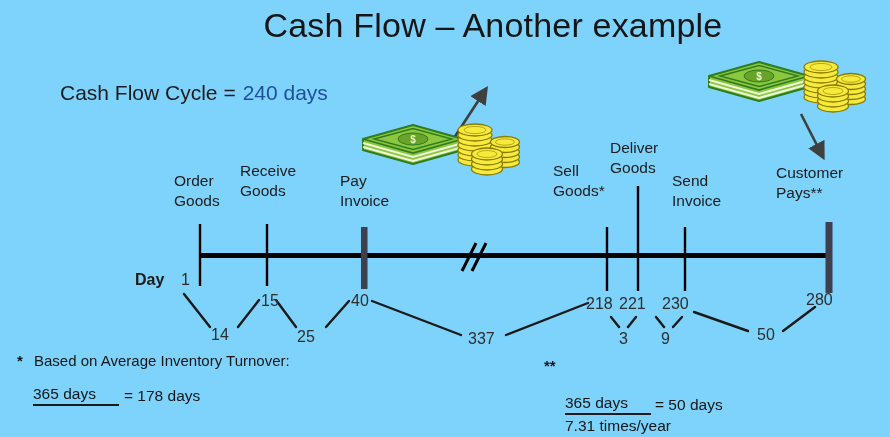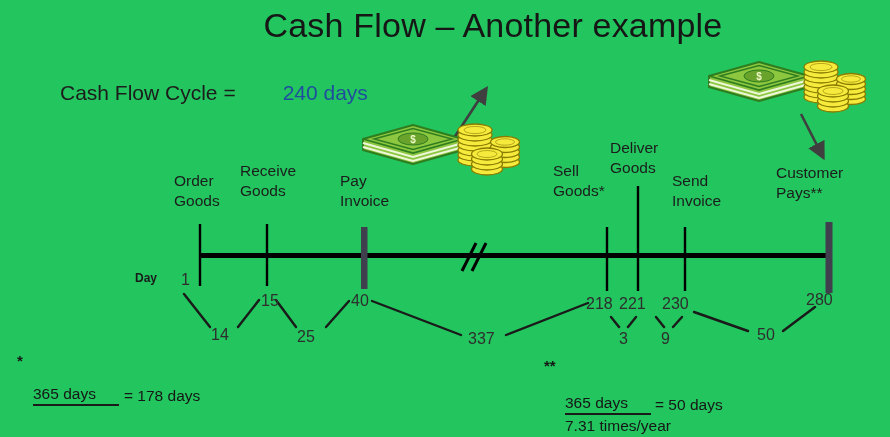--- a/index.html
+++ b/index.html
@@ -1,37 +1,37 @@
 <!DOCTYPE html>
 <html style="--accent-blue: #1f4e9e; --ink: #1f1f1f; --slate-marker: #3f3f4e; --arrow-gray: #3f3f3f; --bill-green: #8dc63f; --bill-green-dark: #2e7d1f; --bill-green-mid: #6aa32c; --coin-yellow: #f6eb3c; --coin-outline: #8a7c00;"><head>
 <meta charset="utf-8">
 <style>
   html,body{margin:0;padding:0;background:#fff;}
   .canvas{
-    position:relative;width:890px;height:437px;background:#22c55e;overflow:hidden;
+    position:relative;width:890px;height:437px;background:#7dd3fc;overflow:hidden;
     font-family:"Liberation Sans", sans-serif;color:var(--ink,#1f1f1f);
   }
   .title{
     position:absolute;top:6px;left:0;right:0;text-align:center;padding-left:96px;
     font-size:34px;letter-spacing:.2px;color:#161616;
   }
   .cycle{position:absolute;left:60px;top:81px;font-size:21px;white-space:nowrap;}
   .cycle .lbl{color:#1c1c1c;margin-right:7px;}
-  .cycle .val{color:var(--accent-blue,#1f4e9e);margin-left:40px;}
+  .cycle .val{color:var(--accent-blue,#1f4e9e);}
   .event{
     position:absolute;font-size:15.5px;line-height:20px;white-space:pre-line;color:#1c1c1c;
   }
   #ev-order{left:174px;top:171px}
   #ev-receive{left:240px;top:161px}
   #ev-pay{left:340px;top:171px}
   #ev-sell{left:553px;top:161px}
   #ev-deliver{left:610px;top:138px}
   #ev-send{left:672px;top:171px}
   #ev-customer{left:776px;top:163px}
-  .daylbl{position:absolute;left:135px;top:271px;font-size:12px;font-weight:700;color:#1a1a1a;}
+  .daylbl{position:absolute;left:135px;top:271px;font-size:16px;font-weight:700;color:#1a1a1a;}
   .num{position:absolute;font-size:16px;color:#2e2e2e;white-space:nowrap;}
   #d-0{left:181px;top:271px}
   #d-1{left:261px;top:292px}
   #d-2{left:351px;top:292px}
   #d-3{left:586px;top:295px}
   #d-4{left:619px;top:295px}
   #d-5{left:662px;top:295px}
   #d-6{left:806px;top:291px}
   #i-0{left:211px;top:326px}
   #i-1{left:297px;top:328px}
@@ -193,20 +193,21 @@
   <div class="num" id="d-6">280</div>
 
   <div class="num" id="i-0">14</div>
   <div class="num" id="i-1">25</div>
   <div class="num" id="i-2">337</div>
   <div class="num" id="i-3">3</div>
   <div class="num" id="i-4">9</div>
   <div class="num" id="i-5">50</div>
 
   <div class="fn-marker" id="fn1-marker">*</div>
+  <div class="fn-heading" id="fn1-heading">Based on Average Inventory Turnover:</div>
   <div class="frac" id="fn1-frac">
     <span class="nume">365 days</span>
   </div>
   <div class="fn-result" id="fn1-result">=  178 days</div>
 
   <div class="fn-marker" id="fn2-marker">**</div>
   <div class="frac" id="fn2-frac">
     <span class="nume">365 days</span>
     <span class="deno">7.31 times/year</span>
   </div>

